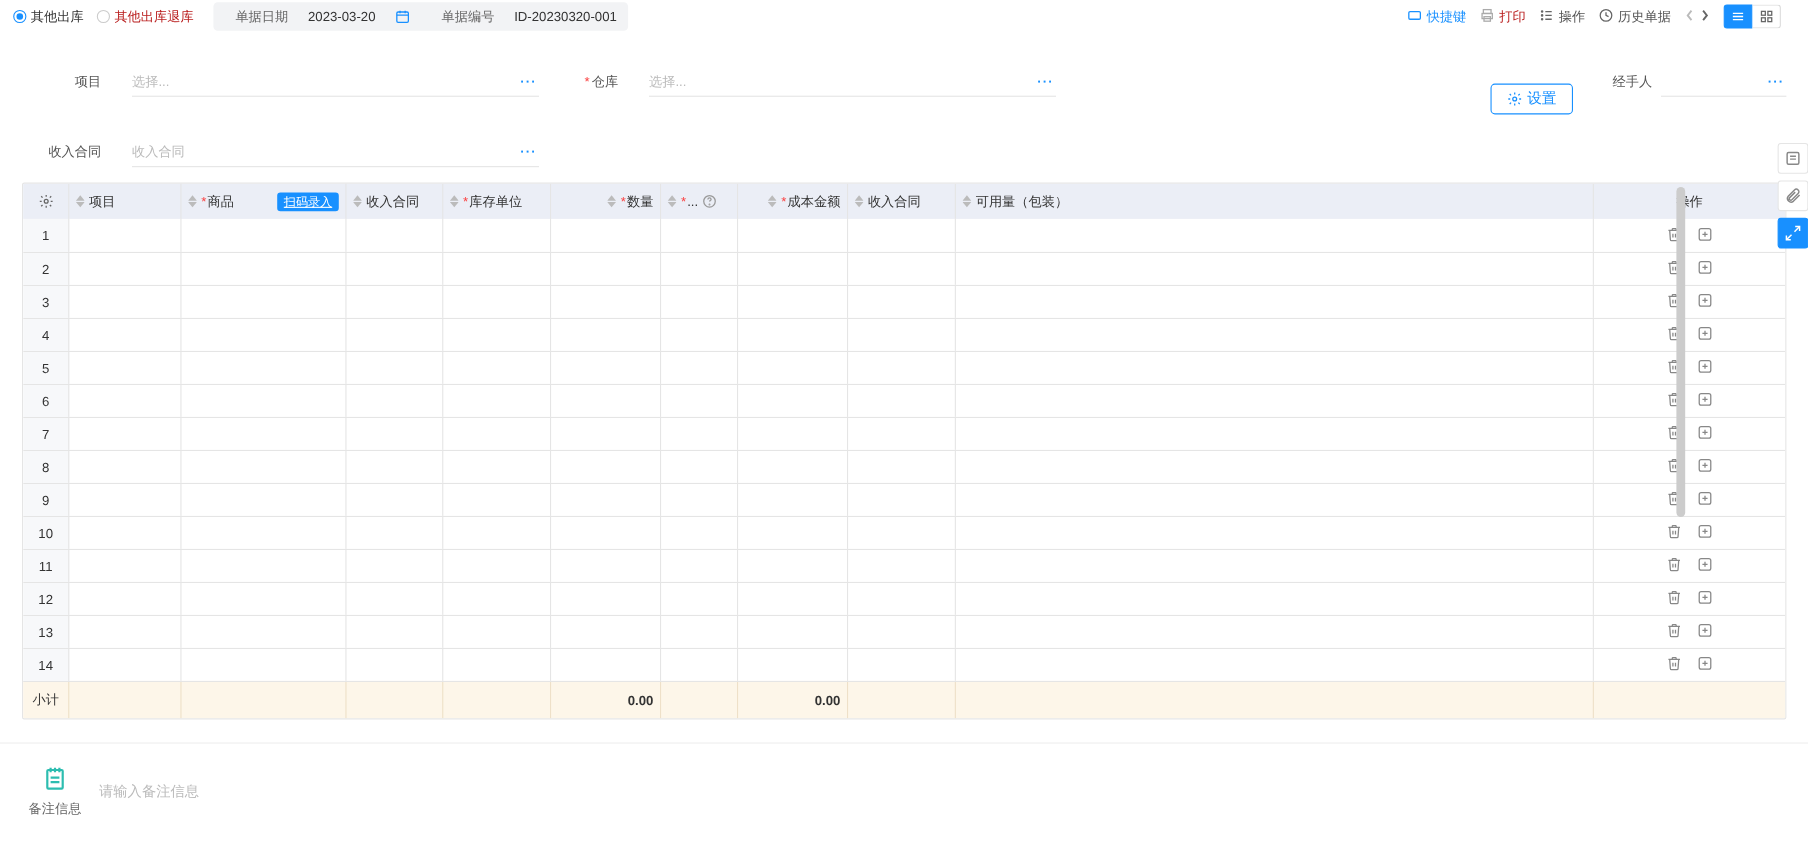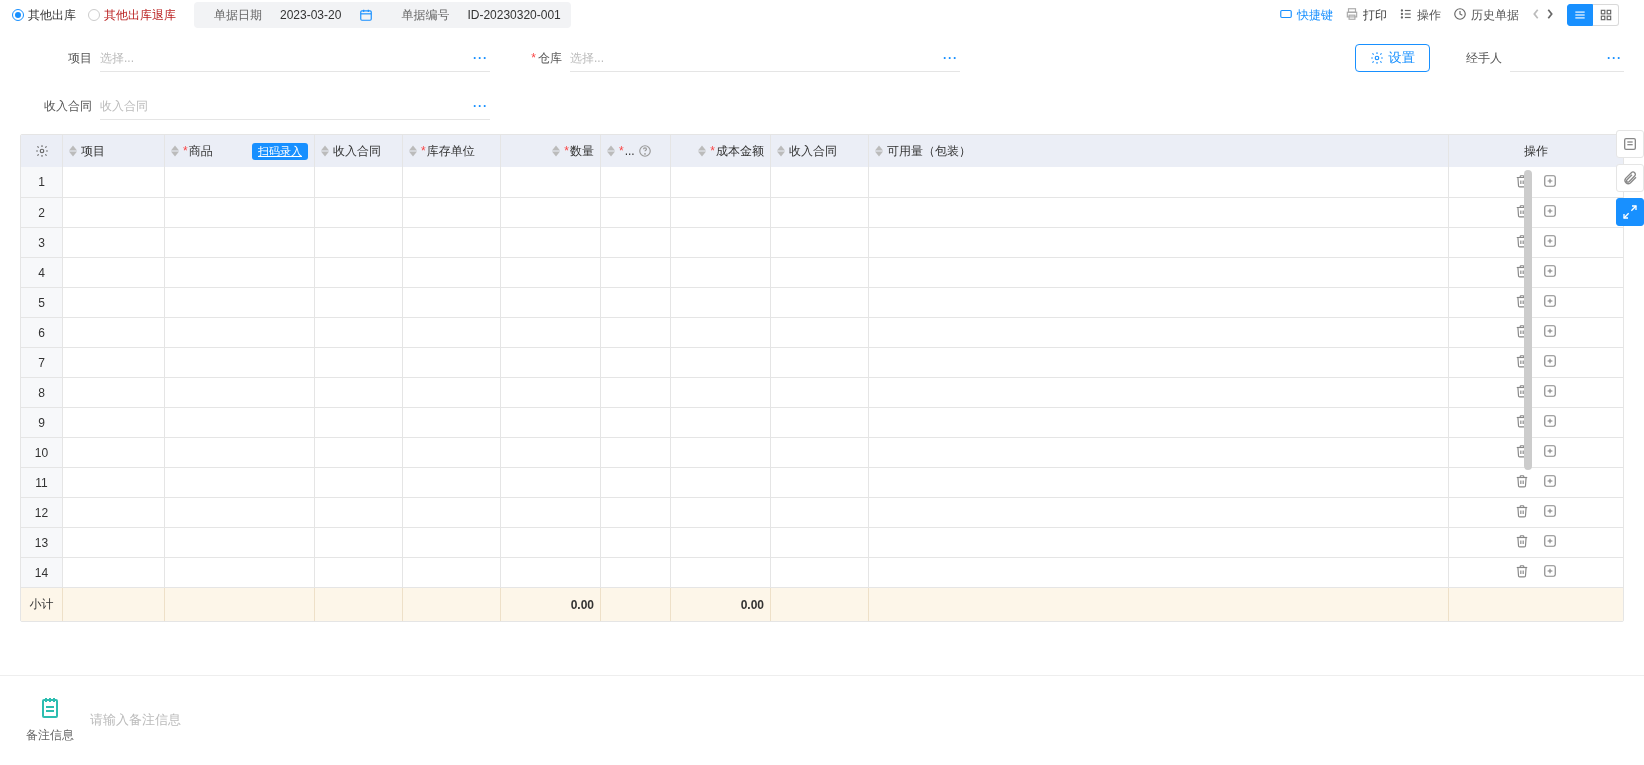--- a/index.html
+++ b/index.html
@@ -69,32 +69,33 @@
     grid-template-columns: 470px 470px 470px auto;
     row-gap: 20px;
   }
   .field { display:flex; align-items:center; }
   .field .lbl { width: 80px; text-align:right; color:#555; padding-right:8px; }
   .field .required::before { content:"*"; color:#fa4646; margin-right:2px; }
   .field .input {
     flex:1; border-bottom:1px solid #e5e5e5; height:28px; line-height:28px;
     color:#333; position:relative; padding-right:20px;
   }
-  .field .input.placeholder { color:#bbb; }
+  .field .input.placeholder { color:#bbb;margin-left:20px; }
   .field .input .suffix {
     position:absolute; right:2px; top:50%; transform:translateY(-50%);
   }
   .dots { color:#1890ff; font-weight:bold; letter-spacing:1px; cursor:pointer; }
   .chev svg { width:14px; height:14px; }
   .settings-btn {
     border:1px solid #1890ff; color:#1890ff; background:#fff;
     border-radius:4px; padding:4px 14px; cursor:pointer;
     display:flex; align-items:center; gap:4px;
     height:28px;
     margin-left:auto;
+    margin-top:32px;
   }
   .settings-btn svg { width:14px; height:14px; }
 
   .table-wrap {
     margin: 6px 20px 0 20px;
     border:1px solid #e5e5e5;
     border-radius:2px;
     overflow:hidden;
   }
   .thead {
@@ -207,21 +208,21 @@
   </div>
   <div class="top-right">
     <span class="link blue-text">
       <svg viewBox="0 0 24 24" fill="none" stroke="#1890ff" stroke-width="2">
           <rect x="3" y="6" width="18" height="12" rx="2"></rect>
           <line x1="7" y1="10" x2="7" y2="10"></line>
           <line x1="11" y1="10" x2="11" y2="10"></line>
         </svg>
       <span>快捷键</span>
     </span>
-    <span class="link" style="color:#404040">
+    <span class="link" style="color:#b91c1c">
       <svg viewBox="0 0 24 24" fill="none" stroke="#aaa" stroke-width="2">
           <rect x="6" y="3" width="12" height="6"></rect>
           <rect x="4" y="9" width="16" height="8"></rect>
           <rect x="7" y="14" width="10" height="7"></rect>
         </svg>
       <span>打印</span>
     </span>
     <span class="link">
       <svg viewBox="0 0 24 24" fill="none" stroke="#666" stroke-width="2">
           <circle cx="5" cy="6" r="1"></circle>

